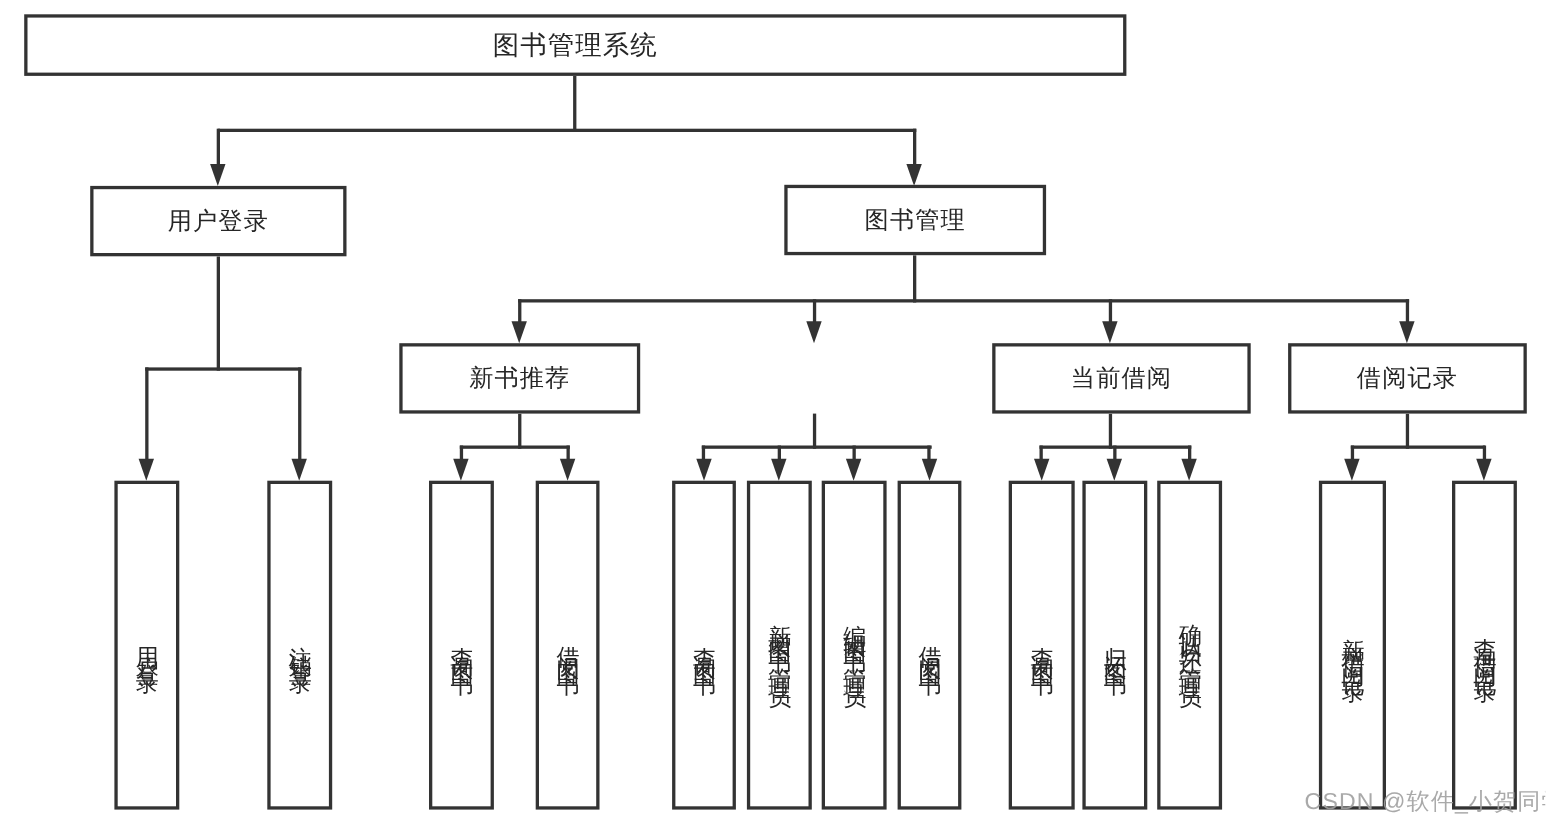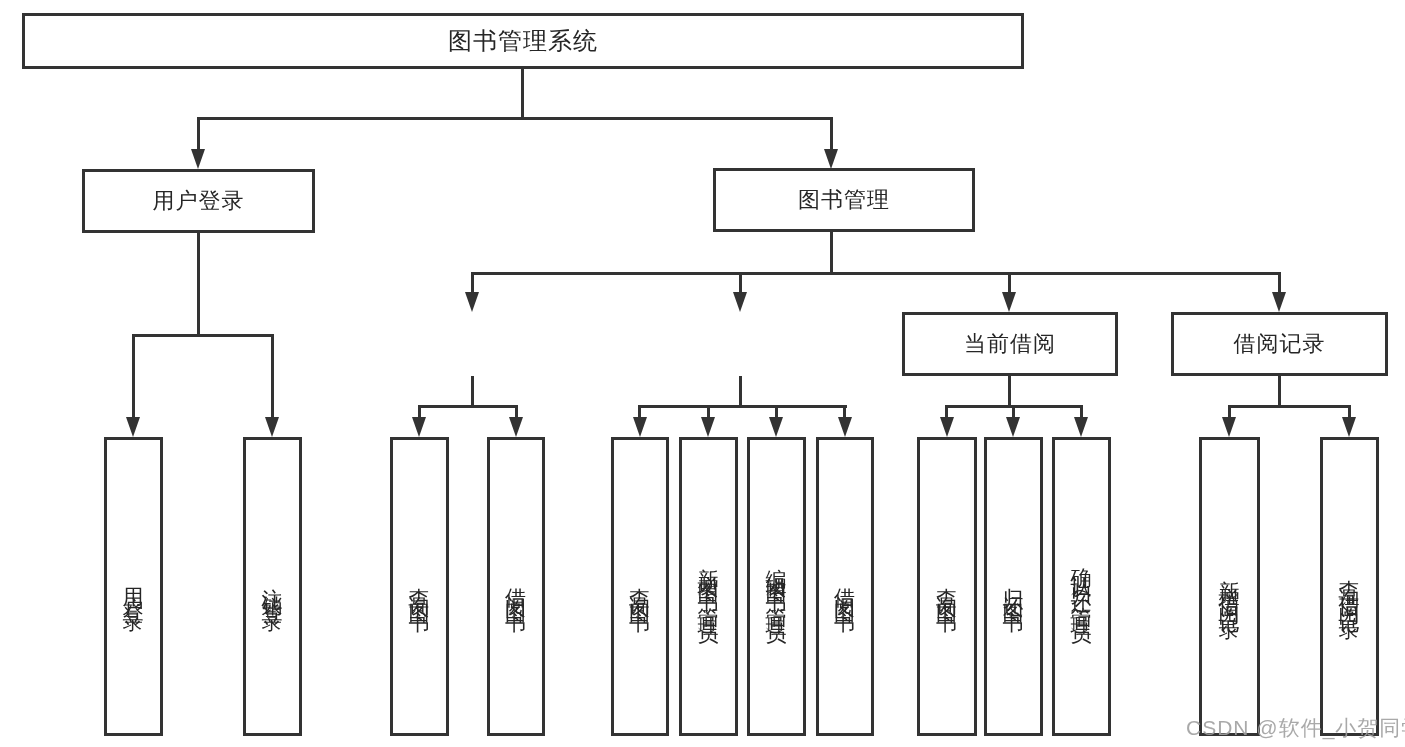--- a/index.html
+++ b/index.html
@@ -95,21 +95,21 @@
   <div class="vline" style="left:521px; top:69px; height:51px;"></div>
   <div class="hline" style="left:198px; top:117px; width:635px;"></div>
   <div class="vline" style="left:197px; top:117px; height:36px;"></div>
   <div class="arr" style="left:191px; top:149px;"></div>
   <div class="vline" style="left:830px; top:117px; height:36px;"></div>
   <div class="arr" style="left:824px; top:149px;"></div>
 
   <div class="node" style="left:82px; top:169px; width:233px; height:64px;">
     <span>用户登录</span>
   </div>
-  <div class="node" style="left:713px; top:168px; width:262px; height:64px;">
+  <div class="node" style="left:713px; top:168px; width:238px; height:64px;">
     <span>图书管理</span>
   </div>
 
   <div class="vline" style="left:197px; top:233px; height:104px;"></div>
   <div class="hline" style="left:132px; top:334px; width:142px;"></div>
   <div class="vline" style="left:132px; top:334px; height:86px;"></div>
   <div class="arr" style="left:126px; top:417px;"></div>
   <div class="vline" style="left:271px; top:334px; height:86px;"></div>
   <div class="arr" style="left:265px; top:417px;"></div>
 
@@ -117,21 +117,24 @@
   <div class="hline" style="left:471px; top:272px; width:810px;"></div>
   <div class="vline" style="left:471px; top:272px; height:23px;"></div>
   <div class="arr" style="left:465px; top:292px;"></div>
   <div class="vline" style="left:739px; top:272px; height:23px;"></div>
   <div class="arr" style="left:733px; top:292px;"></div>
   <div class="vline" style="left:1008px; top:272px; height:23px;"></div>
   <div class="arr" style="left:1002px; top:292px;"></div>
   <div class="vline" style="left:1278px; top:272px; height:23px;"></div>
   <div class="arr" style="left:1272px; top:292px;"></div>
 
-  <div class="node" style="left:902px; top:312px; width:216px; height:64px;">
+  <div class="node" style="left:363px; top:312px; width:219px; height:64px;">
+    <span>新书推荐</span>
+  </div>
+  <div class="node" style="left:902px; top:312px; width:235px; height:64px;">
     <span>当前借阅</span>
   </div>
   <div class="node" style="left:1171px; top:312px; width:217px; height:64px;">
     <span>借阅记录</span>
   </div>
 
   <div class="vline" style="left:471px; top:376px; height:32px;"></div>
   <div class="vline" style="left:739px; top:376px; height:32px;"></div>
   <div class="vline" style="left:1008px; top:376px; height:32px;"></div>
   <div class="vline" style="left:1278px; top:376px; height:32px;"></div>

